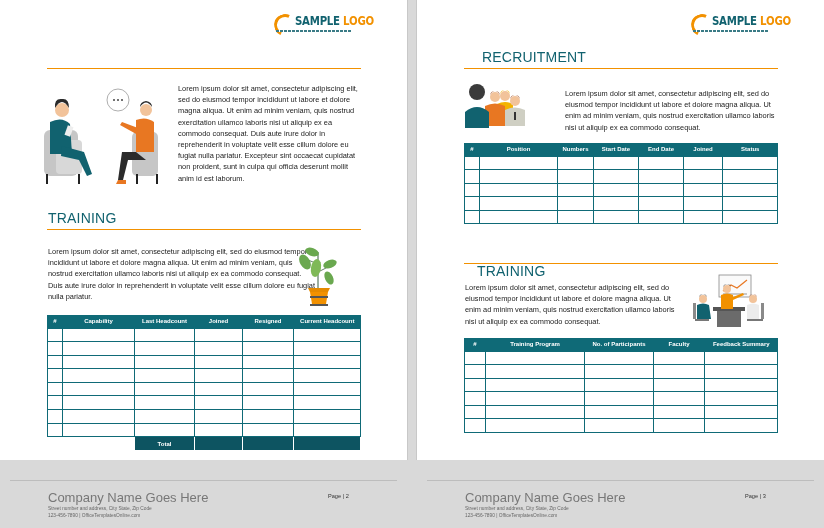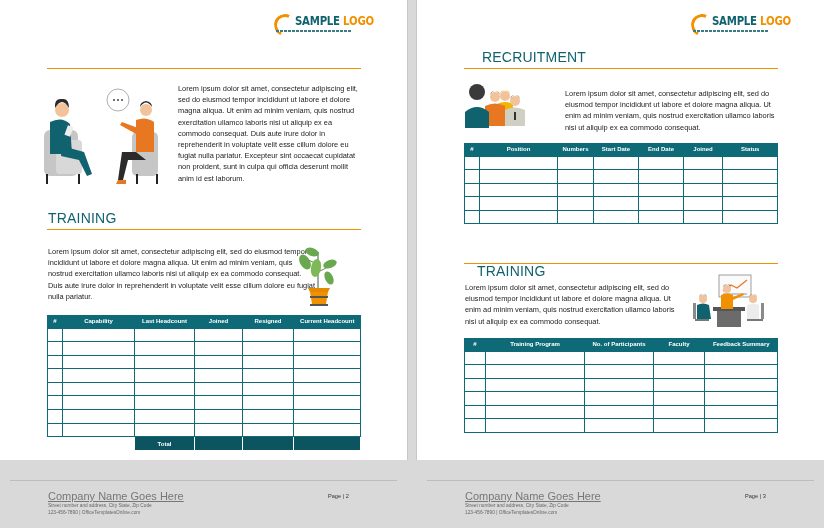--- a/index.html
+++ b/index.html
@@ -18,21 +18,21 @@
   .section-title { position: absolute; font-size: 14px; color: #11626f; font-weight: normal; letter-spacing: 0.2px; }
   .rule { position: absolute; height: 1px; background: #f29100; }
   .para { position: absolute; font-size: 7.4px; line-height: 11.2px; color: #222; }
   table.grid { position: absolute; border-collapse: collapse; table-layout: fixed; }
   table.grid th { background: #0f6a77; color: #fff; font-size: 6px; font-weight: bold; height: 13px; text-align: center; border-left: 1px solid #0f6a77; padding: 0 2px; white-space: nowrap; }
   table.grid td { border: 1px solid #0f6a77; height: 13.6px; }
   table.grid tr.total td { border: none; }
   table.grid tr.total td.dark { background: #0d5461; color: #fff; font-size: 6px; font-weight: bold; text-align: center; border: 1px solid #fff; border-top: none; }
   .footer-rule { position: absolute; left: 10px; right: 10px; top: 480px; height: 1px; background: #bdbdbd; }
   .footer { position: absolute; top: 490px; font-size: 8.4px; color: #777; }
-  .footer .co { font-size: 11px; color: #777; text-decoration: underline; }
+  .footer .co { font-size: 13px; color: #777; }
   .footer .addr, .footer .contact { font-size: 4.8px; color: #666; line-height: 7px; }
   .pagenum { position: absolute; top: 493px; font-size: 5.6px; color: #333; }
   .illus { position: absolute; }
 </style>
 </head>
 <body>
 
 <div class="page p2">
   <div class="logo" style="left:274px;">
     <span class="swoosh"></span>

